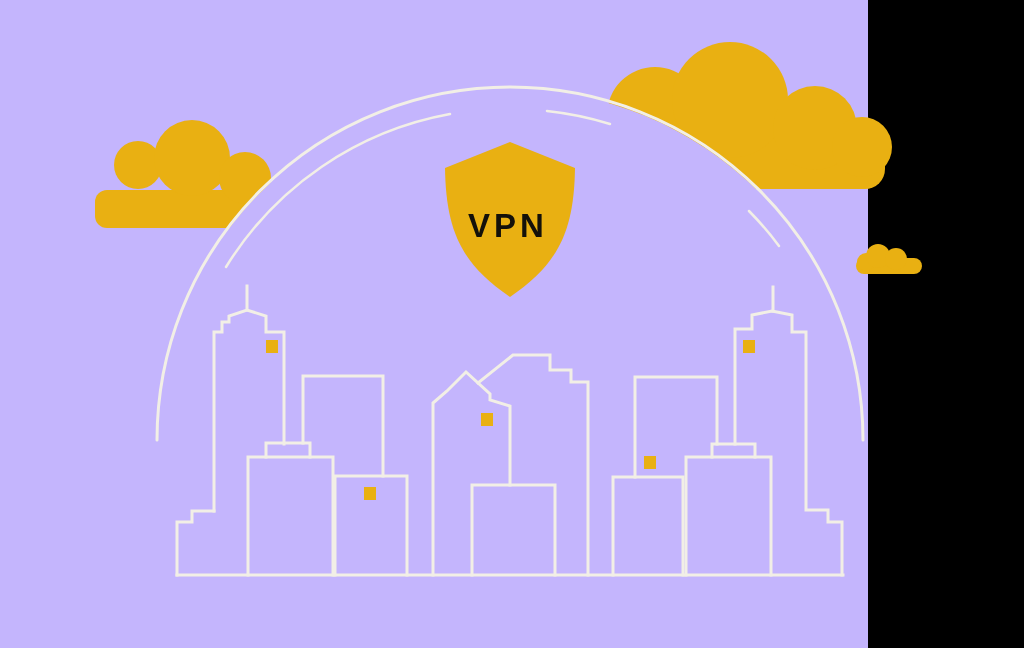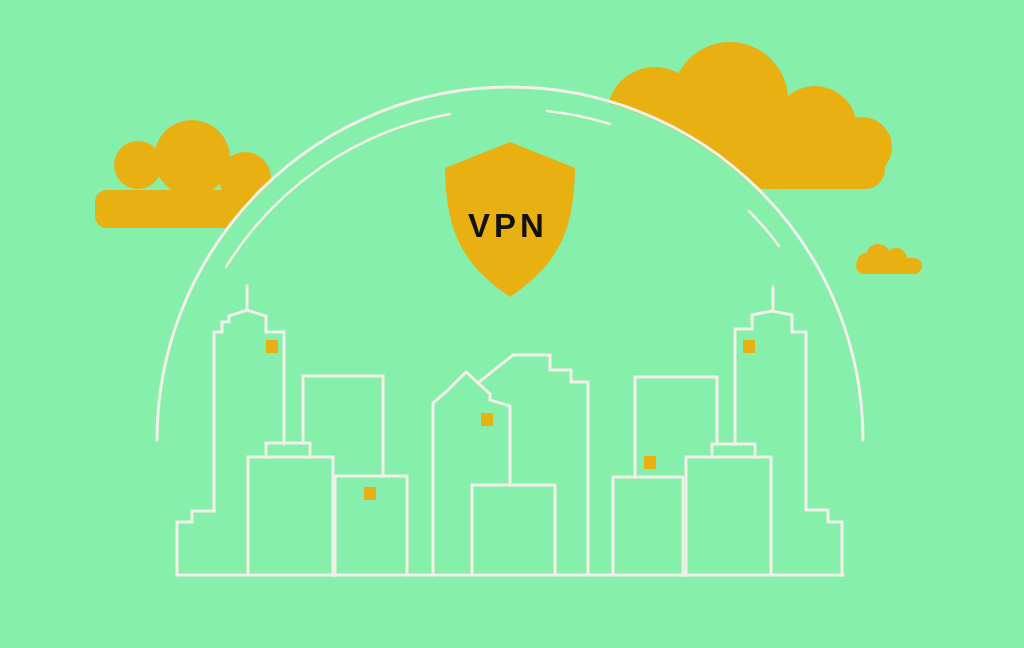--- a/index.html
+++ b/index.html
@@ -6,23 +6,23 @@
     margin: 0;
     padding: 0;
     width: 1024px;
     height: 648px;
     background: #000;
     overflow: hidden;
     font-family: "Liberation Sans", sans-serif;
   }
   #stage {
     position: relative;
-    width: 1024px;
+    width: 868px;
     height: 648px;
-    background: #86efac;
+    background: #c4b5fd;
   }
   svg { display: block; }
   .building {
     fill: none;
     stroke-width: 3;
     stroke-linejoin: miter;
     stroke-linecap: square;
   }
   .arc-main {
     fill: none;

